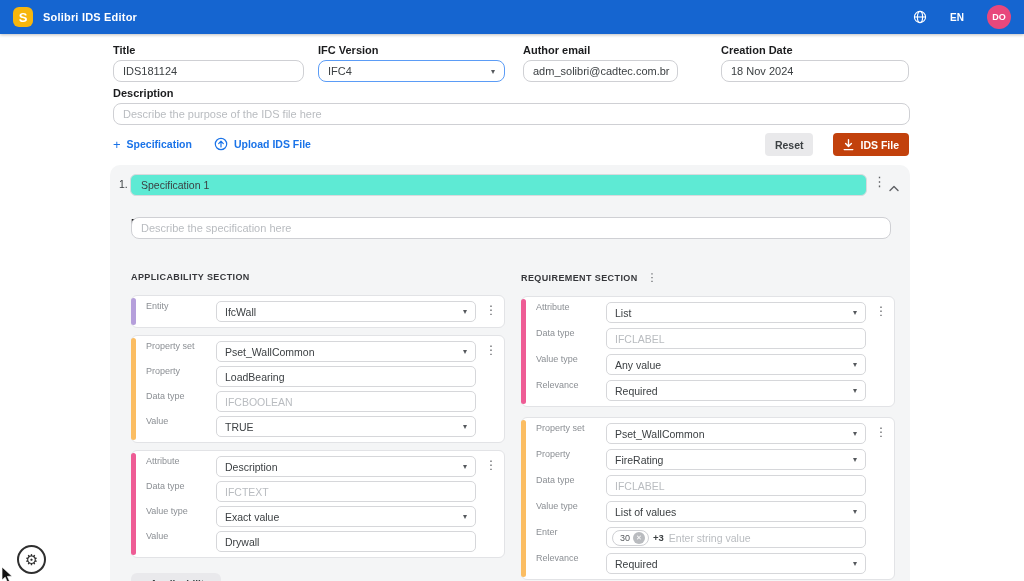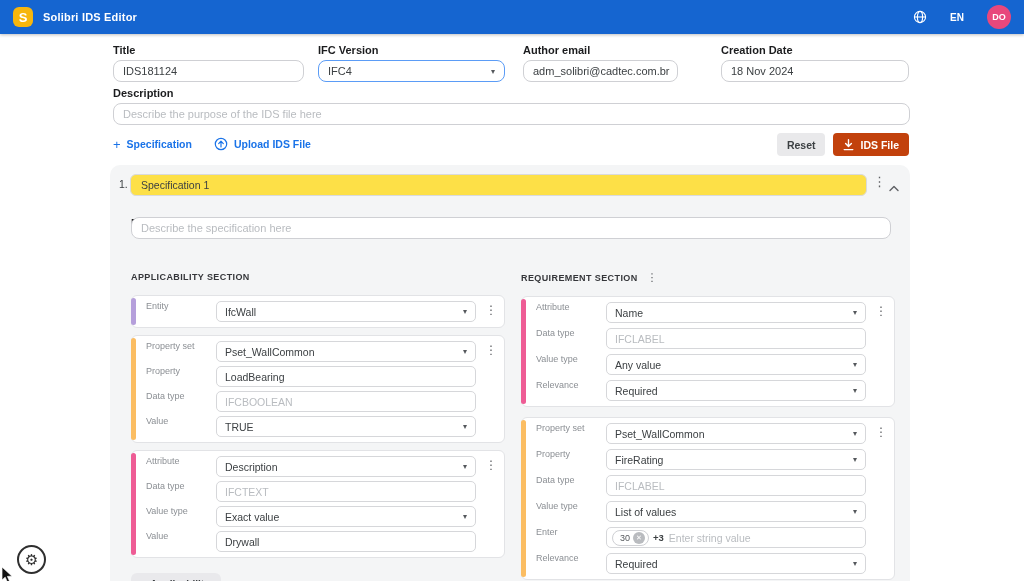--- a/index.html
+++ b/index.html
@@ -27,31 +27,31 @@
   .finput .arrow { margin-left:auto; font-size:8px; color:#55585c; }
   .finput.focused { border:1.5px solid #5b9cf6; }
   .ph { color:#b9bcc0; }
   .val { color:#3c4043; }
   .ffield { position:absolute; top:44px; }
   
   .linksrow { position:absolute; left:113px; top:137px; display:flex; align-items:center; gap:22px; }
   .bluelink { display:flex; align-items:center; gap:6px; color:#1a73e8;
     font-size:10.5px; font-weight:600; cursor:pointer; }
   .plus { font-size:13px; font-weight:400; line-height:1; }
-  .btnrow { position:absolute; right:115px; top:133px; display:flex; align-items:center; gap:8px; }
+  .btnrow { position:absolute; right:115px; top:133px; display:flex; align-items:center; gap:20px; }
   .btn { height:23px; border-radius:4px; display:flex; align-items:center;
     padding:0 10px; font-size:10.5px; font-weight:600; cursor:pointer; }
   .btn.gray { background:#e9e9eb; color:#3c4043; }
   .btn.blue { background:#c2410c; color:#fff; gap:6px; }
   
   .speccard { position:absolute; left:110px; top:165px; width:800px; height:430px;
     background:#f4f5f6; border-radius:10px; }
   .specnum { position:absolute; left:9px; top:13px; font-size:10.5px; color:#3c4043; }
   .specname { position:absolute; left:20px; top:9px; width:737px; height:22px;
-    background:#fde047; border:1px solid #d9dadd; border-radius:6px;
+    background:#5eead4; border:1px solid #d9dadd; border-radius:6px;
     display:flex; align-items:center; padding:0 10px; font-size:10.5px; color:#2d2e30; }
   .speckebab { position:absolute; left:763px; top:9px; font-size:13px; color:#5f6165; cursor:pointer; }
   .specchev { position:absolute; left:779px; top:13px; cursor:pointer; }
   .sdesclabel { position:absolute; left:21px; top:52px; }
   .sdescfield { position:absolute; left:21px; top:52px; width:760px; height:22px; }
   
   .seccol { position:absolute; top:107px; width:374px; }
   .col-app { left:21px; } .col-req { left:411px; }
   .sectitle { font-size:9px; font-weight:bold; letter-spacing:.4px; color:#35363a; text-transform:uppercase; }
   .sectitlerow { display:flex; align-items:center; gap:9px; }
@@ -272,21 +272,21 @@
       <span class="sectitle">REQUIREMENT SECTION</span>
       <span class="sectkebab">⋮</span>
     </div>
     <div class="blocks">
         <div class="block">
           <span class="accentbar" style="background: rgb(238, 92, 149);"></span>
           <span class="blkkebab">⋮</span>
           <div class="row">
             <span class="rlabel">Attribute</span>
             <div class="ctl">
-              <span class="val">Name</span>
+              <span class="val">List</span>
               <span class="arrow">▾</span>
             </div>
           </div>
           <div class="row">
             <span class="rlabel">Data type</span>
             <div class="ctl">
               <span class="ph">IFCLABEL</span>
             </div>
           </div>
           <div class="row">

